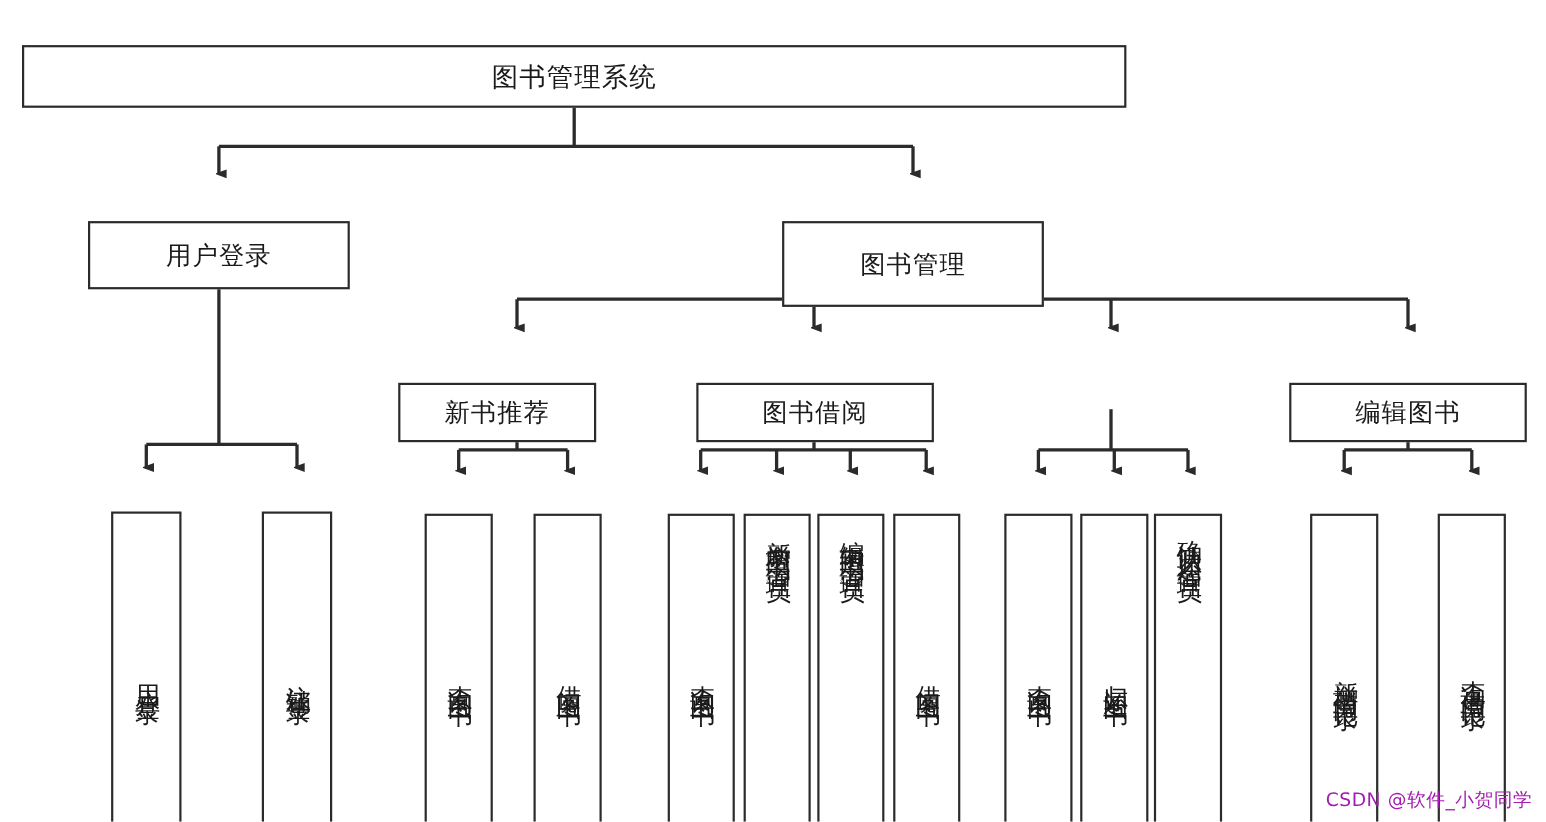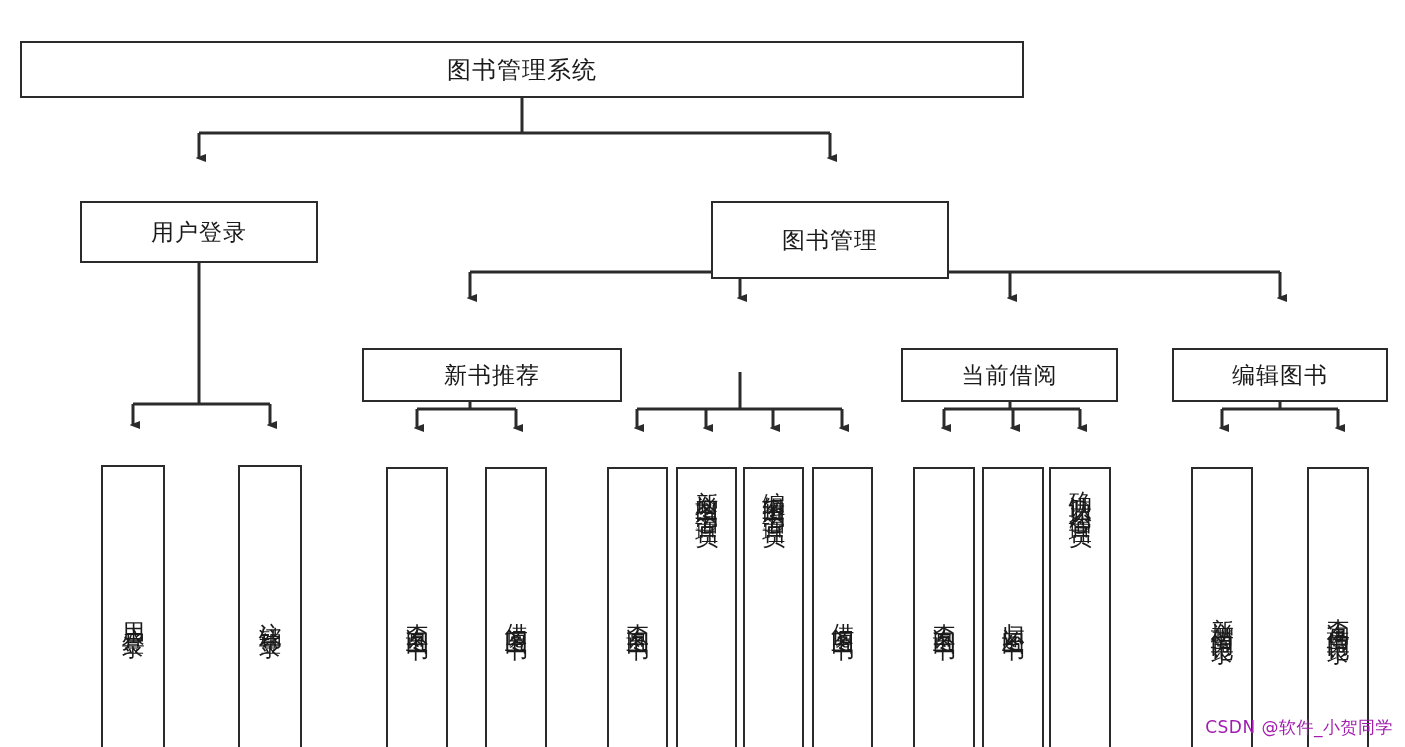--- a/index.html
+++ b/index.html
@@ -139,25 +139,25 @@
     <span>图书管理系统</span>
   </div>
 
   <div class="node horiz" style="left:80px; top:171px; width:238px; height:62px;">
     <span>用户登录</span>
   </div>
   <div class="node horiz" style="left:711px; top:171px; width:238px; height:78px;">
     <span>图书管理</span>
   </div>
 
-  <div class="node horiz" style="left:362px; top:318px; width:260px; height:54px;">
+  <div class="node horiz" style="left:362px; top:318px; width:180px; height:54px;">
     <span>新书推荐</span>
   </div>
-  <div class="node horiz" style="left:901px; top:318px; width:217px; height:54px;">
-    <span>当前借阅</span>
+  <div class="node horiz" style="left:633px; top:318px; width:216px; height:54px;">
+    <span>图书借阅</span>
   </div>
   <div class="node horiz" style="left:1172px; top:318px; width:216px; height:54px;">
     <span>编辑图书</span>
   </div>
 
   <div class="node leaf" style="left:101px; top:435px; width:64px; height:298px;">
     <div class="leaf-inner">
         <span class="vtext">用户登录</span>
       </div>
   </div>

